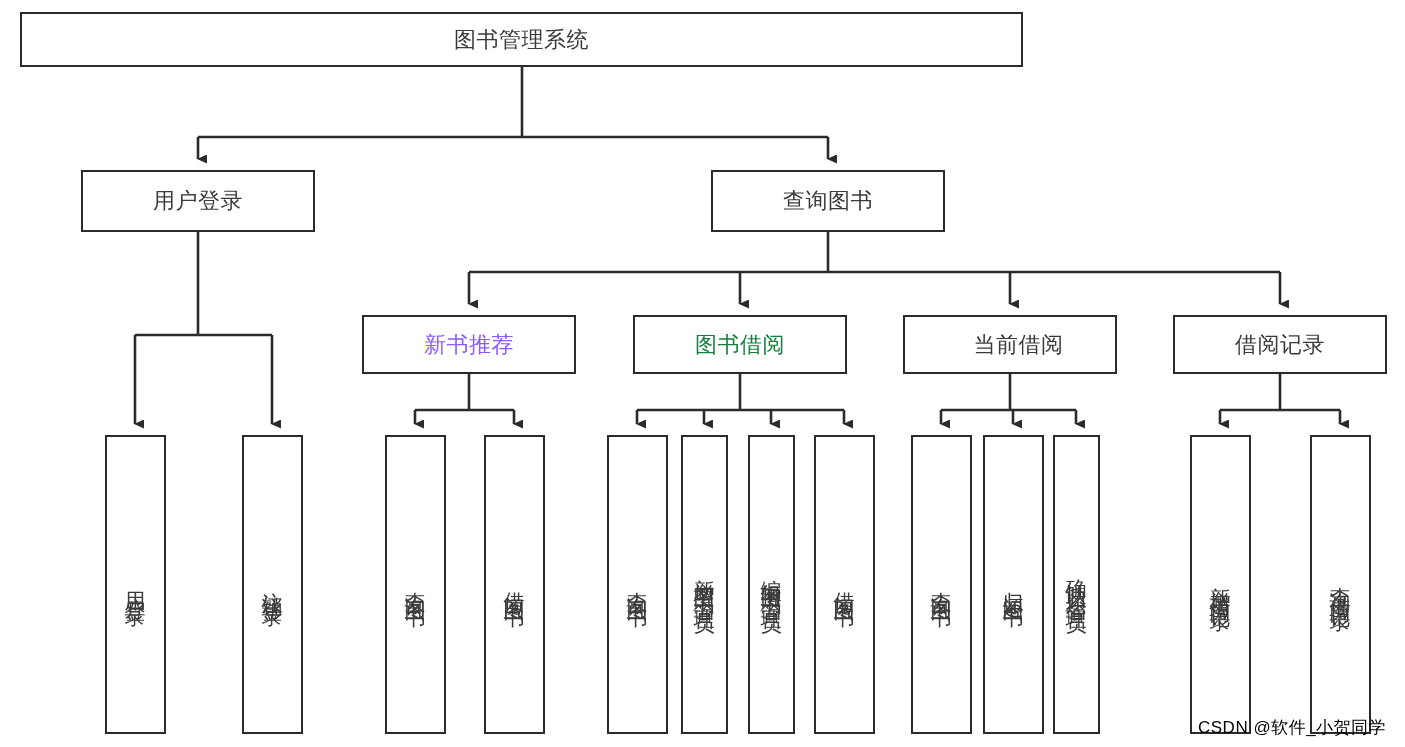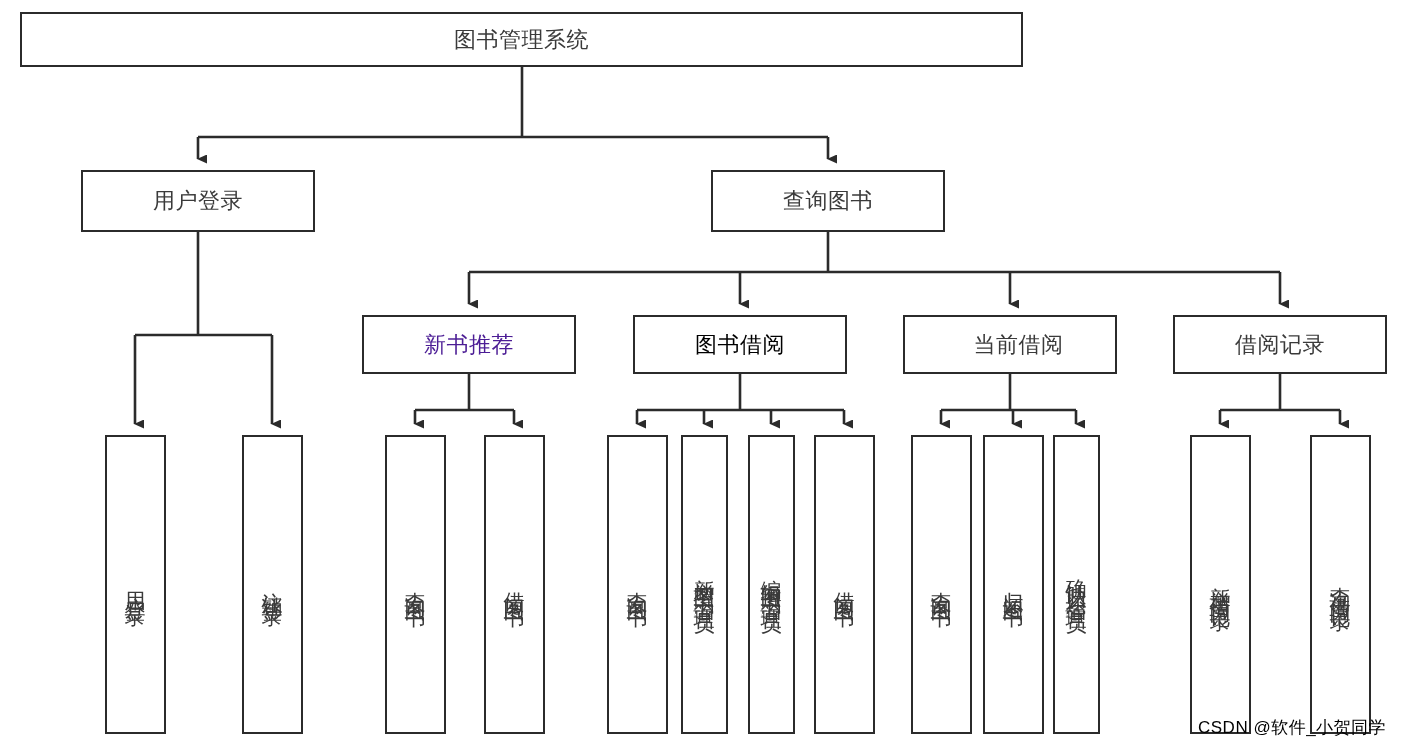--- a/index.html
+++ b/index.html
@@ -68,24 +68,24 @@
       <div class="node horizontal" style="left: 20px; top: 12px; width: 1003px; height: 55px; border-color: rgb(43, 43, 43);">
         <span class="label" style="color: rgb(58, 58, 58);">图书管理系统</span>
       </div>
       <div class="node horizontal" style="left: 81px; top: 170px; width: 234px; height: 62px; border-color: rgb(43, 43, 43);">
         <span class="label" style="color: rgb(58, 58, 58);">用户登录</span>
       </div>
       <div class="node horizontal" style="left: 711px; top: 170px; width: 234px; height: 62px; border-color: rgb(43, 43, 43);">
         <span class="label" style="color: rgb(58, 58, 58);">查询图书</span>
       </div>
       <div class="node horizontal" style="left: 362px; top: 315px; width: 214px; height: 59px; border-color: rgb(43, 43, 43);">
-        <span class="label" style="color: #4c1d95;">新书推荐</span>
+        <span class="label" style="color: #8b5cf6;">新书推荐</span>
       </div>
       <div class="node horizontal" style="left: 633px; top: 315px; width: 214px; height: 59px; border-color: rgb(43, 43, 43);">
-        <span class="label" style="color: #000000;">图书借阅</span>
+        <span class="label" style="color: #15803d;">图书借阅</span>
       </div>
       <div class="node horizontal" style="left: 903px; top: 315px; width: 214px; height: 59px; border-color: rgb(43, 43, 43); padding-left: 17px;">
         <span class="label" style="color: rgb(58, 58, 58);">当前借阅</span>
       </div>
       <div class="node horizontal" style="left: 1173px; top: 315px; width: 214px; height: 59px; border-color: rgb(43, 43, 43);">
         <span class="label" style="color: rgb(58, 58, 58);">借阅记录</span>
       </div>
       <div class="node vertical" style="left: 105px; top: 435px; width: 61px; height: 299px; border-color: rgb(43, 43, 43);">
         <span class="label" style="color: rgb(58, 58, 58);">用户登录</span>
       </div>

